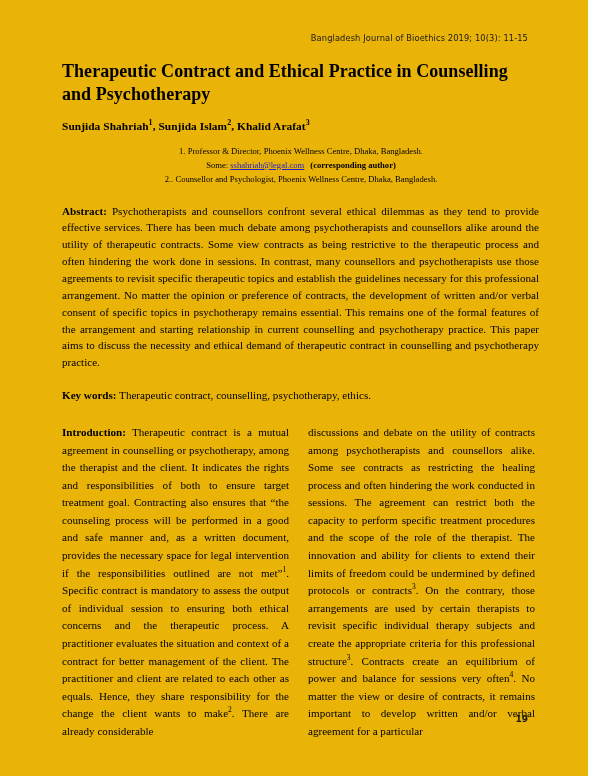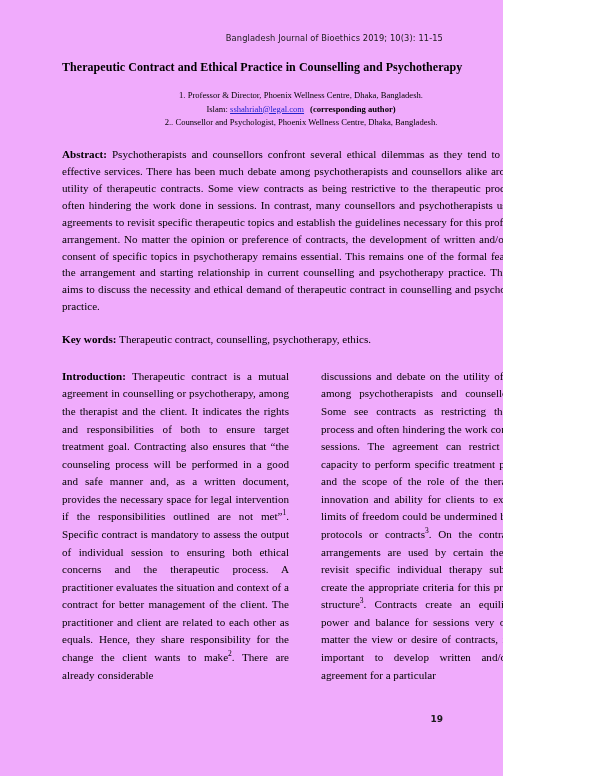--- a/index.html
+++ b/index.html
@@ -2,23 +2,23 @@
 <html><head>
 <meta charset="utf-8">
 <style>
   html, body {
     margin: 0;
     padding: 0;
     background: #ffffff;
   }
   .page {
     position: relative;
-    width: 503px;
+    width: 588px;
     height: 776px;
-    background: #f0abfc;
+    background: #eab308;
     overflow: hidden;
     font-family: "Liberation Serif", "DejaVu Serif", serif;
     color: #000000;
     box-sizing: border-box;
   }
   .journal-header {
     position: absolute;
     top: 33px;
     right: 60px;
     font-family: "DejaVu Sans", "Liberation Sans", sans-serif;
@@ -29,21 +29,21 @@
   }
   .content {
     position: absolute;
     left: 62px;
     top: 60px;
     width: 478px;
   }
   .doc-title {
     font-family: "Liberation Serif", "DejaVu Serif", serif;
     font-weight: bold;
-    font-size: 12px;
+    font-size: 18px;
     line-height: 1.3;
     margin: 0 0 13px 0;
     letter-spacing: 0.05px;
   }
   .authors {
     font-weight: bold;
     font-size: 11.4px;
     margin: 0 0 13px 0;
     letter-spacing: 0.05px;
   }
@@ -82,21 +82,21 @@
     font-weight: bold;
   }
   .keywords {
     font-size: 11.1px;
     line-height: 1.52;
     margin: 14px 0 20px 0;
   }
   .columns {
     display: flex;
     flex-direction: row;
-    gap: 32px;
+    gap: 19px;
     align-items: flex-start;
   }
   .column {
     width: 227px;
     flex: 0 0 227px;
   }
   .col-body {
     font-size: 11.1px;
     line-height: 1.585;
     text-align: justify;
@@ -122,25 +122,28 @@
 <body>
 
 <div class="page">
 
   <div class="journal-header">Bangladesh Journal of Bioethics 2019; 10(3): 11-15</div>
 
   <div class="content">
 
     <h1 class="doc-title">Therapeutic Contract and Ethical Practice in Counselling and Psychotherapy</h1>
 
+    <div class="authors">
+      <span>Sunjida Shahriah</span><sup>1</sup><span>, </span><span>Sunjida Islam</span><sup>2</sup><span>, </span><span>Khalid Arafat</span><sup>3</sup>
+    </div>
 
     <div class="affiliations">
       <div class="affil-line">1. Professor &amp; Director, Phoenix Wellness Centre, Dhaka, Bangladesh.</div>
       <div class="affil-line">
-        <span>Islam:</span>
+        <span>Some:</span>
         <a class="email-link" href="#">sshahriah@legal.com</a><span class="email-note">(corresponding author)</span>
       </div>
       <div class="affil-line">2.. Counsellor and Psychologist, Phoenix Wellness Centre, Dhaka, Bangladesh.</div>
     </div>
 
     <p class="abstract"><span class="lead">Abstract:</span><span> Psychotherapists and counsellors confront several ethical dilemmas as they tend to provide effective services. There has been much debate among psychotherapists and counsellors alike around the utility of therapeutic contracts. Some view contracts as being restrictive to the therapeutic process and often hindering the work done in sessions. In contrast, many counsellors and psychotherapists use those agreements to revisit specific therapeutic topics and establish the guidelines necessary for this professional arrangement. No matter the opinion or preference of contracts, the development of written and/or verbal consent of specific topics in psychotherapy remains essential. This remains one of the formal features of the arrangement and starting relationship in current counselling and psychotherapy practice. This paper aims to discuss the necessity and ethical demand of therapeutic contract in counselling and psychotherapy practice.</span></p>
 
     <p class="keywords"><span class="lead">Key words:</span><span> Therapeutic contract, counselling, psychotherapy, ethics.</span></p>
 
     <div class="columns">

